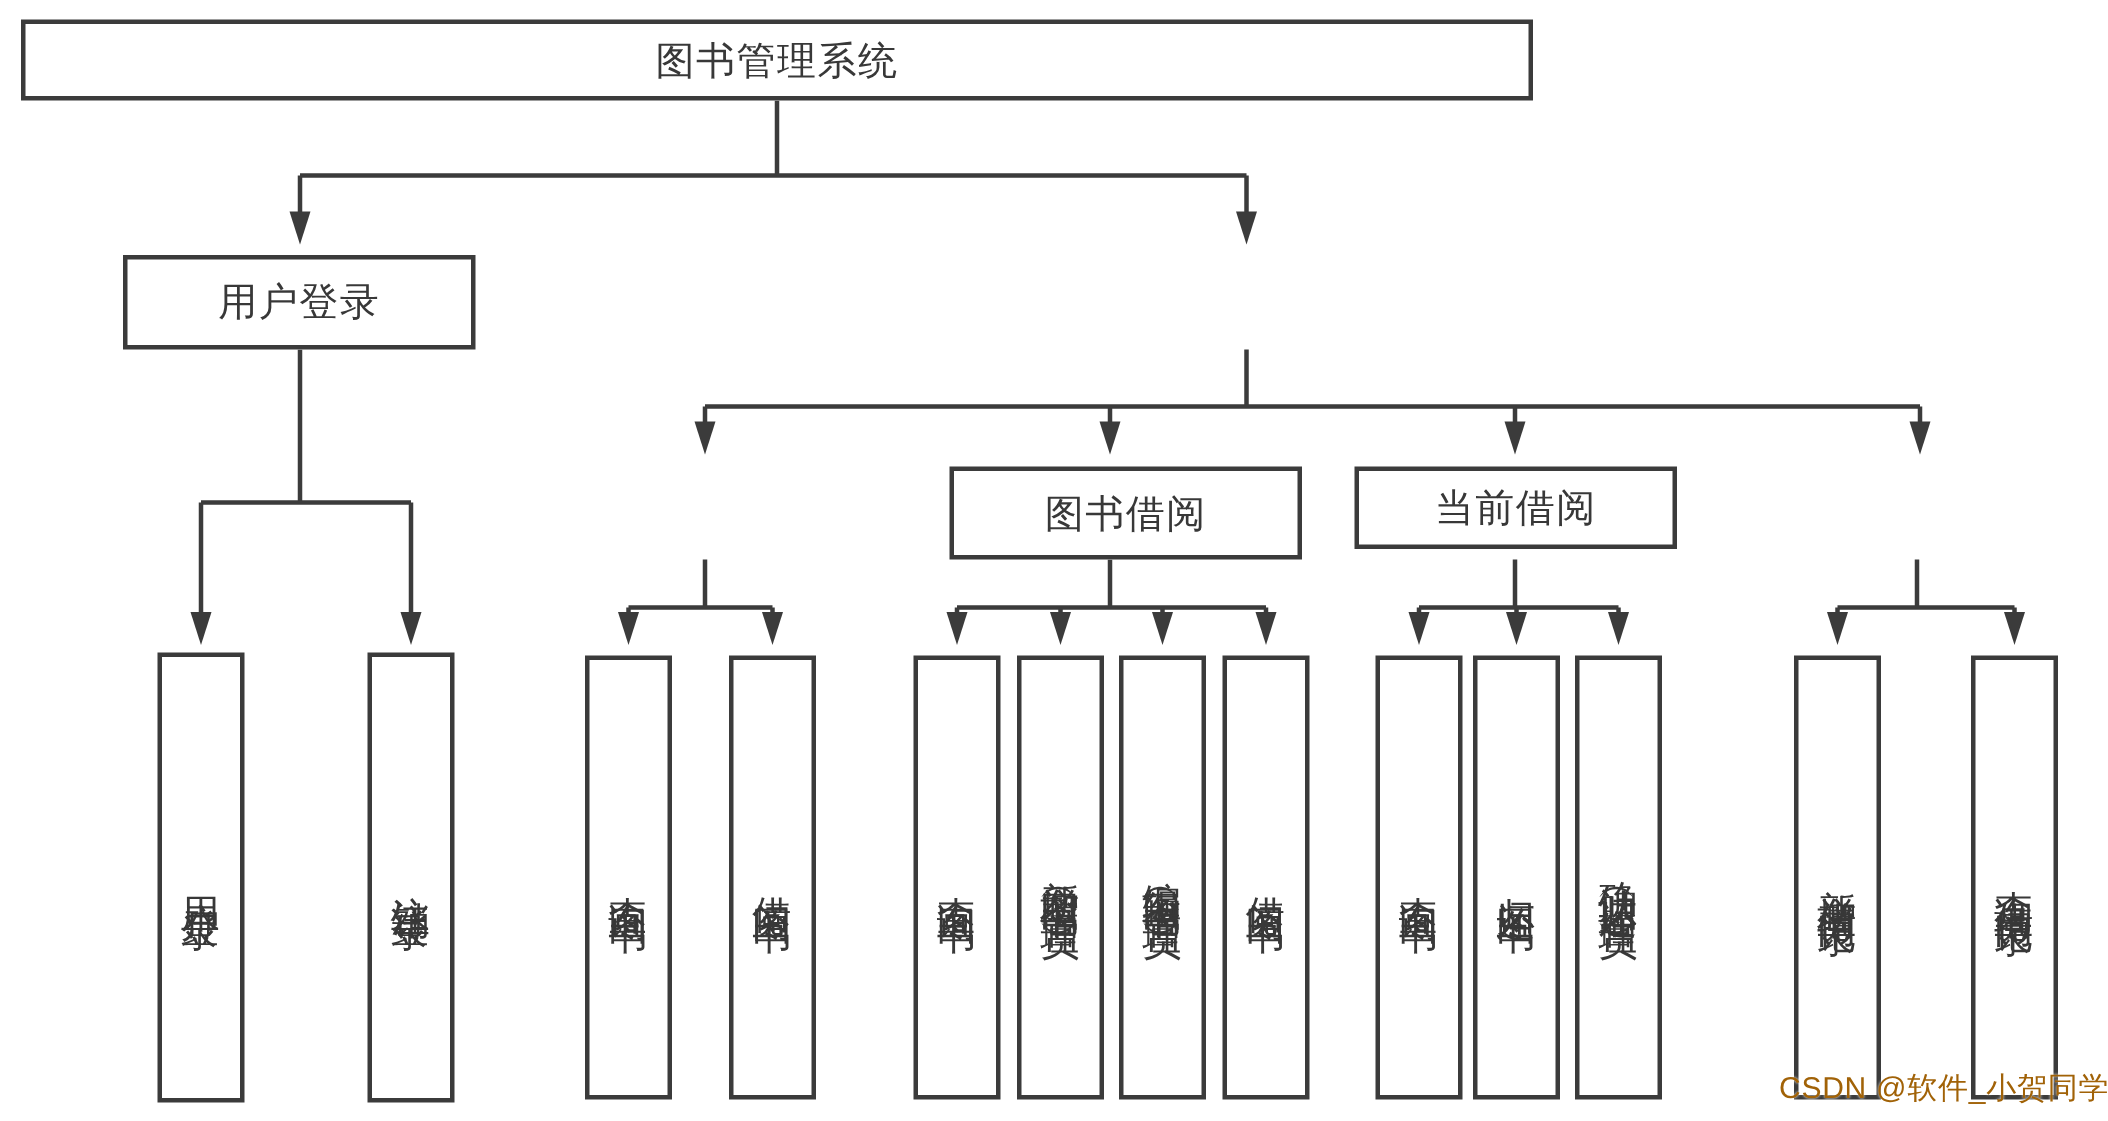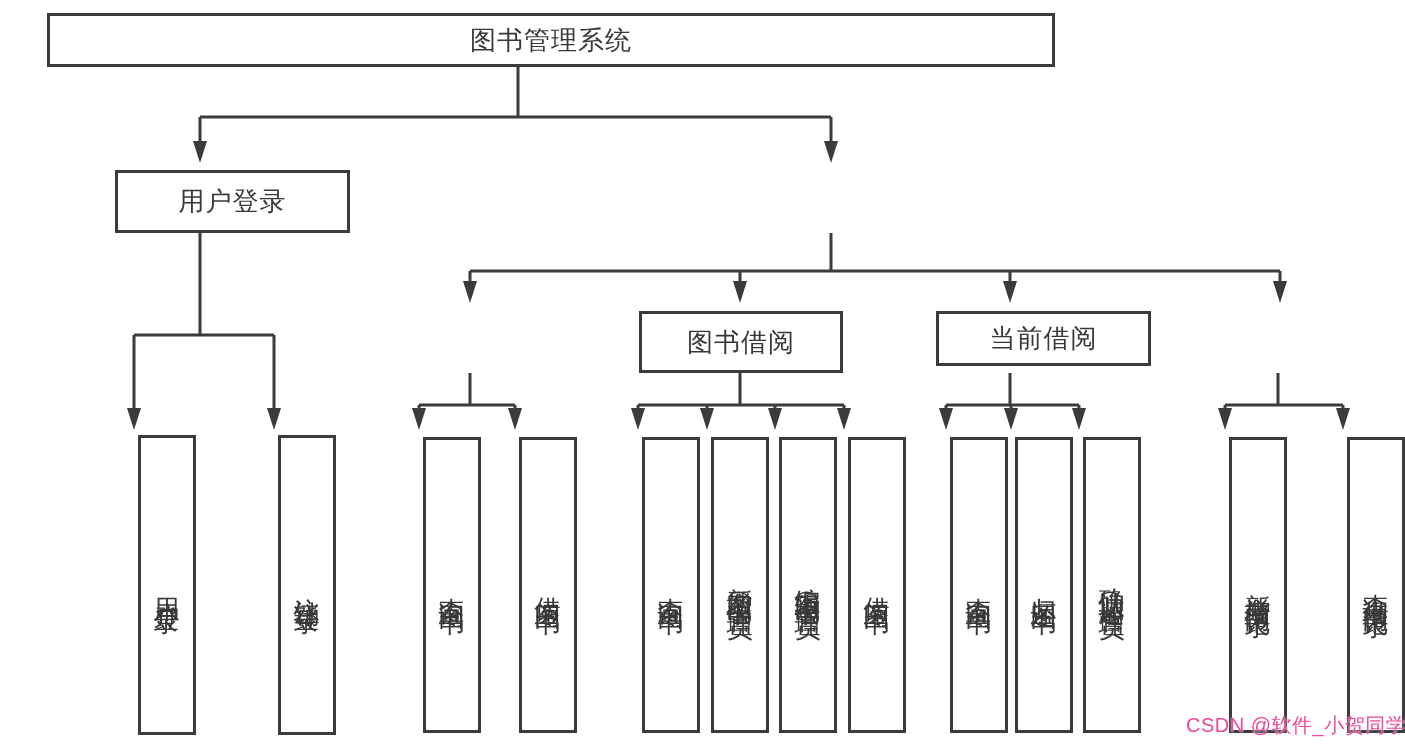--- a/index.html
+++ b/index.html
@@ -6,30 +6,30 @@
   .stage {
     position:relative; width:1405px; height:747px; background:#ffffff;
     font-family:"Liberation Sans", sans-serif; color:#383838; overflow:hidden;
   }
   svg.connectors { position:absolute; left:0; top:0; width:1405px; height:747px; }
   svg.connectors path { stroke:#3b3b3b; stroke-width:3; fill:none; }
   svg.connectors polygon { fill:#3b3b3b; }
   .node {
     position:absolute; box-sizing:border-box; border:3px solid #3b3b3b;
     background:#ffffff; display:flex; align-items:center; justify-content:center;
-    font-size:26px; color:#383838;margin-left:33px;
+    font-size:26px; color:#383838;
   }
   .node-h { letter-spacing:1px; white-space:nowrap; }
   .node-v {
     writing-mode:vertical-rl; text-orientation:mixed;
     letter-spacing:4px; line-height:1;
   }
   .watermark {
     position:absolute; left:1186px; top:712px; font-size:20px;
-    color:#ec4899; letter-spacing:0.5px; white-space:nowrap;
+    color:#a16207; letter-spacing:0.5px; white-space:nowrap;
     text-shadow:0 0 2px #ffffff;
   }
 </style>
 </head>
 <body>
 
 <div class="stage">
 
   <svg class="connectors" viewBox="0 0 1405 747" xmlns="http://www.w3.org/2000/svg">
     <g>
@@ -71,21 +71,21 @@
       <path d="M1278 373 V405 M1225 405 H1343 M1225 405 V410 M1343 405 V410"></path>
       <polygon points="1218,408 1232,408 1225,430"></polygon>
       <polygon points="1336,408 1350,408 1343,430"></polygon>
     </g>
   </svg>
 
   <div class="node node-h" style="left:14px; top:13px; width:1008px; height:54px">图书管理系统</div>
 
   <div class="node node-h" style="left:82px; top:170px; width:235px; height:63px">用户登录</div>
 
-  <div class="node node-h" style="left:606px; top:311px; width:204px; height:62px">图书借阅</div>
+  <div class="node node-h" style="left:633px; top:311px; width:235px; height:62px">图书借阅</div>
   <div class="node node-h" style="left:903px; top:311px; width:215px; height:55px">当前借阅</div>
 
   <div class="node node-v" style="left:105px; top:435px; width:58px; height:300px">用户登录</div>
   <div class="node node-v" style="left:245px; top:435px; width:58px; height:300px">注销登录</div>
 
   <div class="node node-v" style="left:390px; top:437px; width:58px; height:296px">查询图书</div>
   <div class="node node-v" style="left:486px; top:437px; width:58px; height:296px">借阅图书</div>
 
   <div class="node node-v" style="left:609px; top:437px; width:58px; height:296px">查询图书</div>
   <div class="node node-v" style="left:678px; top:437px; width:58px; height:296px">新增图书（管理员）</div>

